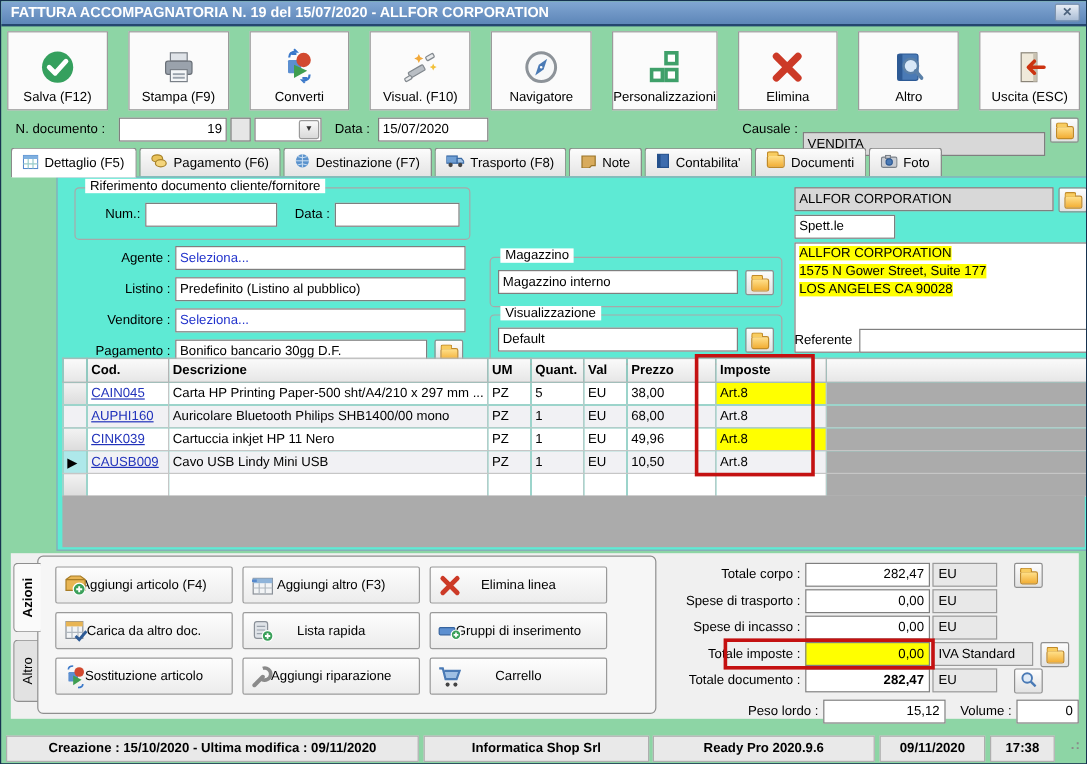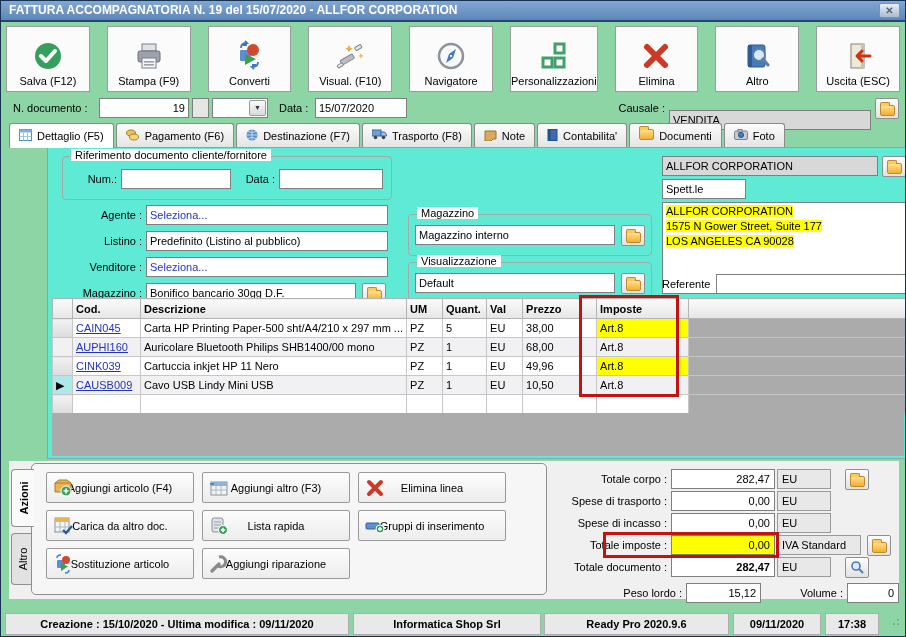--- a/index.html
+++ b/index.html
@@ -302,21 +302,21 @@
 
     <span class="lbl r" style="left:0;top:57px;width:94px;">Agente :</span>
     <div class="fld blue" style="left:98px;top:57px;width:242px;">Seleziona...</div>
 
     <span class="lbl r" style="left:0;top:83px;width:94px;">Listino :</span>
     <div class="fld" style="left:98px;top:83px;width:242px;">Predefinito (Listino al pubblico)</div>
 
     <span class="lbl r" style="left:0;top:109px;width:94px;">Venditore :</span>
     <div class="fld blue" style="left:98px;top:109px;width:242px;">Seleziona...</div>
 
-    <span class="lbl r" style="left:0;top:135px;width:94px;">Magazzino :</span>
+    <span class="lbl r" style="left:0;top:135px;width:94px;">Pagamento :</span>
     <div class="fld" style="left:98px;top:135px;width:210px;">Bonifico bancario 30gg D.F.</div>
     <div class="btn-sm" style="left:314px;top:135px;">
       <span class="folder-ico"></span>
     </div>
 
     <div class="fset" style="left:360px;top:66px;width:244px;height:42px;">
       <span class="legend">Magazzino</span>
       <div class="fld" style="left:6px;top:10px;width:200px;">Magazzino interno</div>
       <div class="btn-sm" style="left:212px;top:10px;">
         <span class="folder-ico"></span>
@@ -549,20 +549,28 @@
             </svg></span>
         <span>Sostituzione articolo</span>
       </div>
       <div class="act-btn" style="left:170px;top:84px;">
         <span class="aicon"><svg width="20" height="20" viewBox="0 0 20 20">
               <path d="M3 17 L10 10" stroke="#8a8a8a" stroke-width="3.4" stroke-linecap="round"></path>
               <path d="M10 3 a5 5 0 1 1 -1 9" stroke="#8a8a8a" stroke-width="3" fill="none"></path>
             </svg></span>
         <span>Aggiungi riparazione</span>
       </div>
+      <div class="act-btn" style="left:326px;top:84px;">
+        <span class="aicon"><svg width="20" height="20" viewBox="0 0 20 20">
+              <path d="M1 3 h3 l2.3 9 h9.2 l2.5-7 H5.5" stroke="#4a7ab5" stroke-width="1.8" fill="#9fc0e4"></path>
+              <circle cx="8" cy="16.5" r="1.7" fill="#444"></circle>
+              <circle cx="14.5" cy="16.5" r="1.7" fill="#444"></circle>
+            </svg></span>
+        <span>Carrello</span>
+      </div>
     </div>
 
     <span class="tot-lbl" style="top:8px;">Totale corpo :</span>
     <div class="tot-fld" style="top:8px;">282,47</div>
     <div class="cur-box" style="top:8px;">EU</div>
     <div class="btn-sm" style="left:836px;top:8px;">
       <span class="folder-ico"></span>
     </div>
 
     <span class="tot-lbl" style="top:30px;">Spese di trasporto :</span>
@@ -585,21 +593,21 @@
     <div class="tot-fld" style="top:96px;font-weight:bold;">282,47</div>
     <div class="cur-box" style="top:96px;">EU</div>
     <div class="btn-sm" style="left:836px;top:96px;">
       <span><svg width="14" height="14" viewBox="0 0 14 14">
             <circle cx="6" cy="6" r="4" fill="#dfeaf6" stroke="#4a7ab5" stroke-width="1.6"></circle>
             <path d="M9 9 L13 13" stroke="#4a7ab5" stroke-width="2"></path>
           </svg></span>
     </div>
 
     <span class="tot-lbl" style="top:122px;width:233px;">Peso lordo :</span>
-    <div class="tot-fld" style="top:122px;left:677px;width:75px;">15,12</div>
+    <div class="tot-fld" style="top:122px;left:677px;width:102px;">15,12</div>
     <span class="lbl r" style="top:122px;left:778px;width:56px;">Volume :</span>
     <div class="tot-fld" style="top:122px;left:838px;width:52px;">0</div>
   </div>
 
   <div class="statusbar">
     <div class="seg" style="left:4px;width:344px;">Creazione : 15/10/2020 - Ultima modifica : 09/11/2020</div>
     <div class="seg" style="left:352px;width:188px;">Informatica Shop Srl</div>
     <div class="seg" style="left:543px;width:185px;">Ready Pro 2020.9.6</div>
     <div class="seg" style="left:732px;width:88px;">09/11/2020</div>
     <div class="seg" style="left:824px;width:54px;">17:38</div>

